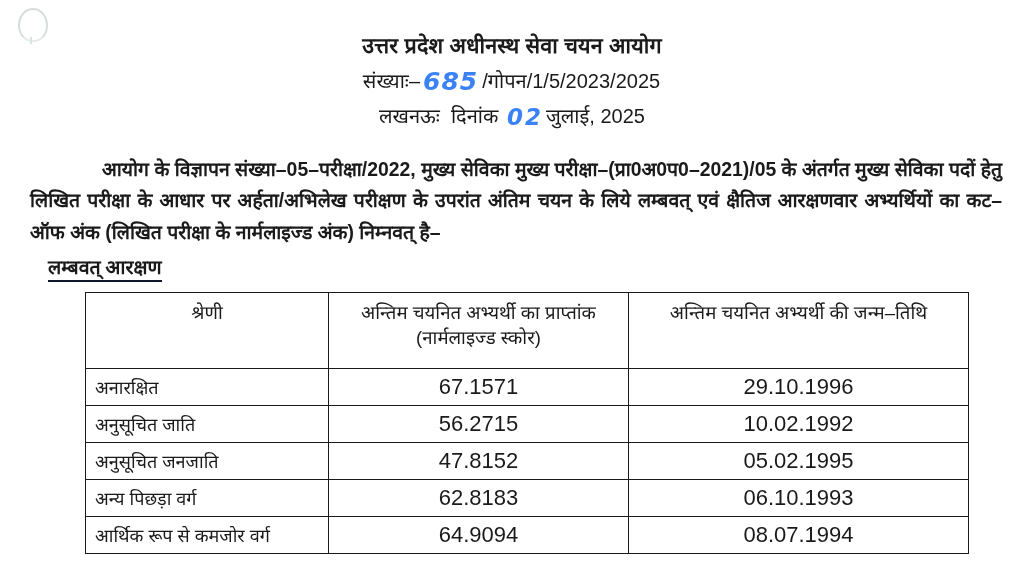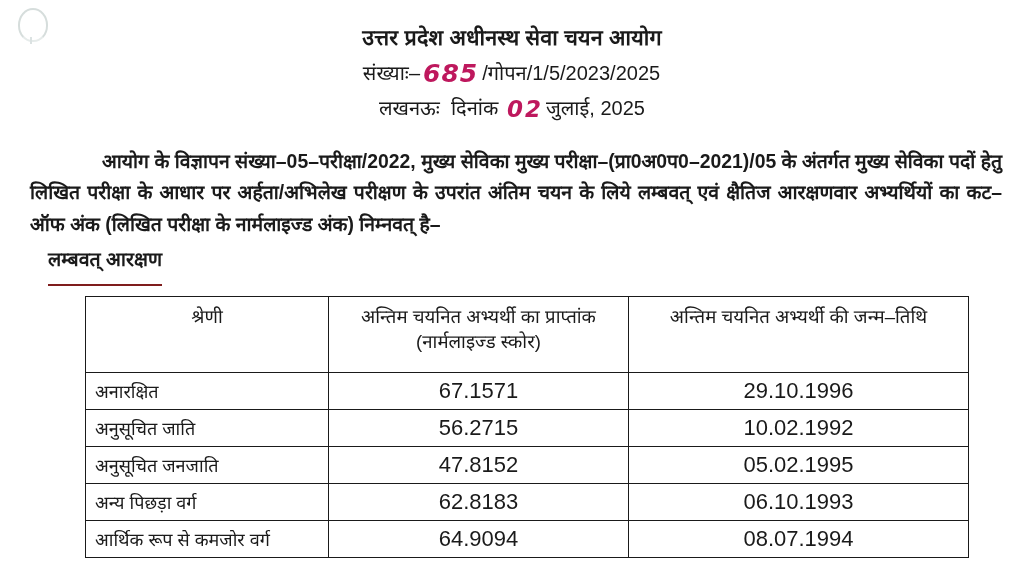--- a/index.html
+++ b/index.html
@@ -42,20 +42,21 @@
   .page {
     position: absolute;
     inset: 0;
     padding: 0;
   }
 
   
   .header {
     text-align: center;
     padding-top: 24px;
+    margin-top: 8px;
   }
   .header .org-line {
     font-size: 21.5px;
     font-weight: bold;
     letter-spacing: .2px;
     line-height: 1.32;
   }
   .header .addr-line {
     font-size: 21.5px;
     font-weight: bold;
@@ -64,21 +65,21 @@
   }
   .ref-line,
   .date-line {
     font-size: 20px;
     line-height: 1.45;
     white-space: nowrap;
   }
   .ref-line { margin-top: 2px; }
 
   .hand {
-    color: #be185d;
+    color: #3b82f6;
     font-weight: bold;
     font-size: 25px;
     font-style: italic;
     font-family: "DejaVu Sans", sans-serif;
     letter-spacing: 1px;
     padding: 0 3px;
     position: relative;
     top: 2px;
   }
   .hand.small {
@@ -97,23 +98,24 @@
     text-indent: 72px;
     font-weight: bold;
   }
 
   
   .subhead {
     margin: 8px 0 6px 48px;
     font-size: 19.5px;
     font-weight: bold;
     display: inline-block;
-    border-bottom: 2px solid #7f1d1d;
-    padding-bottom: 12px;
+    border-bottom: 2px solid #0f172a;
+    padding-bottom: 0;
     line-height: 1.2;
+    font-family: Liberation Serif, serif;
   }
   .subhead-wrap { margin-left: 0; }
 
   
   .table-wrap {
     margin: 4px 0 0 85px;
     width: 883px;
   }
   table.cutoff {
     border-collapse: collapse;

